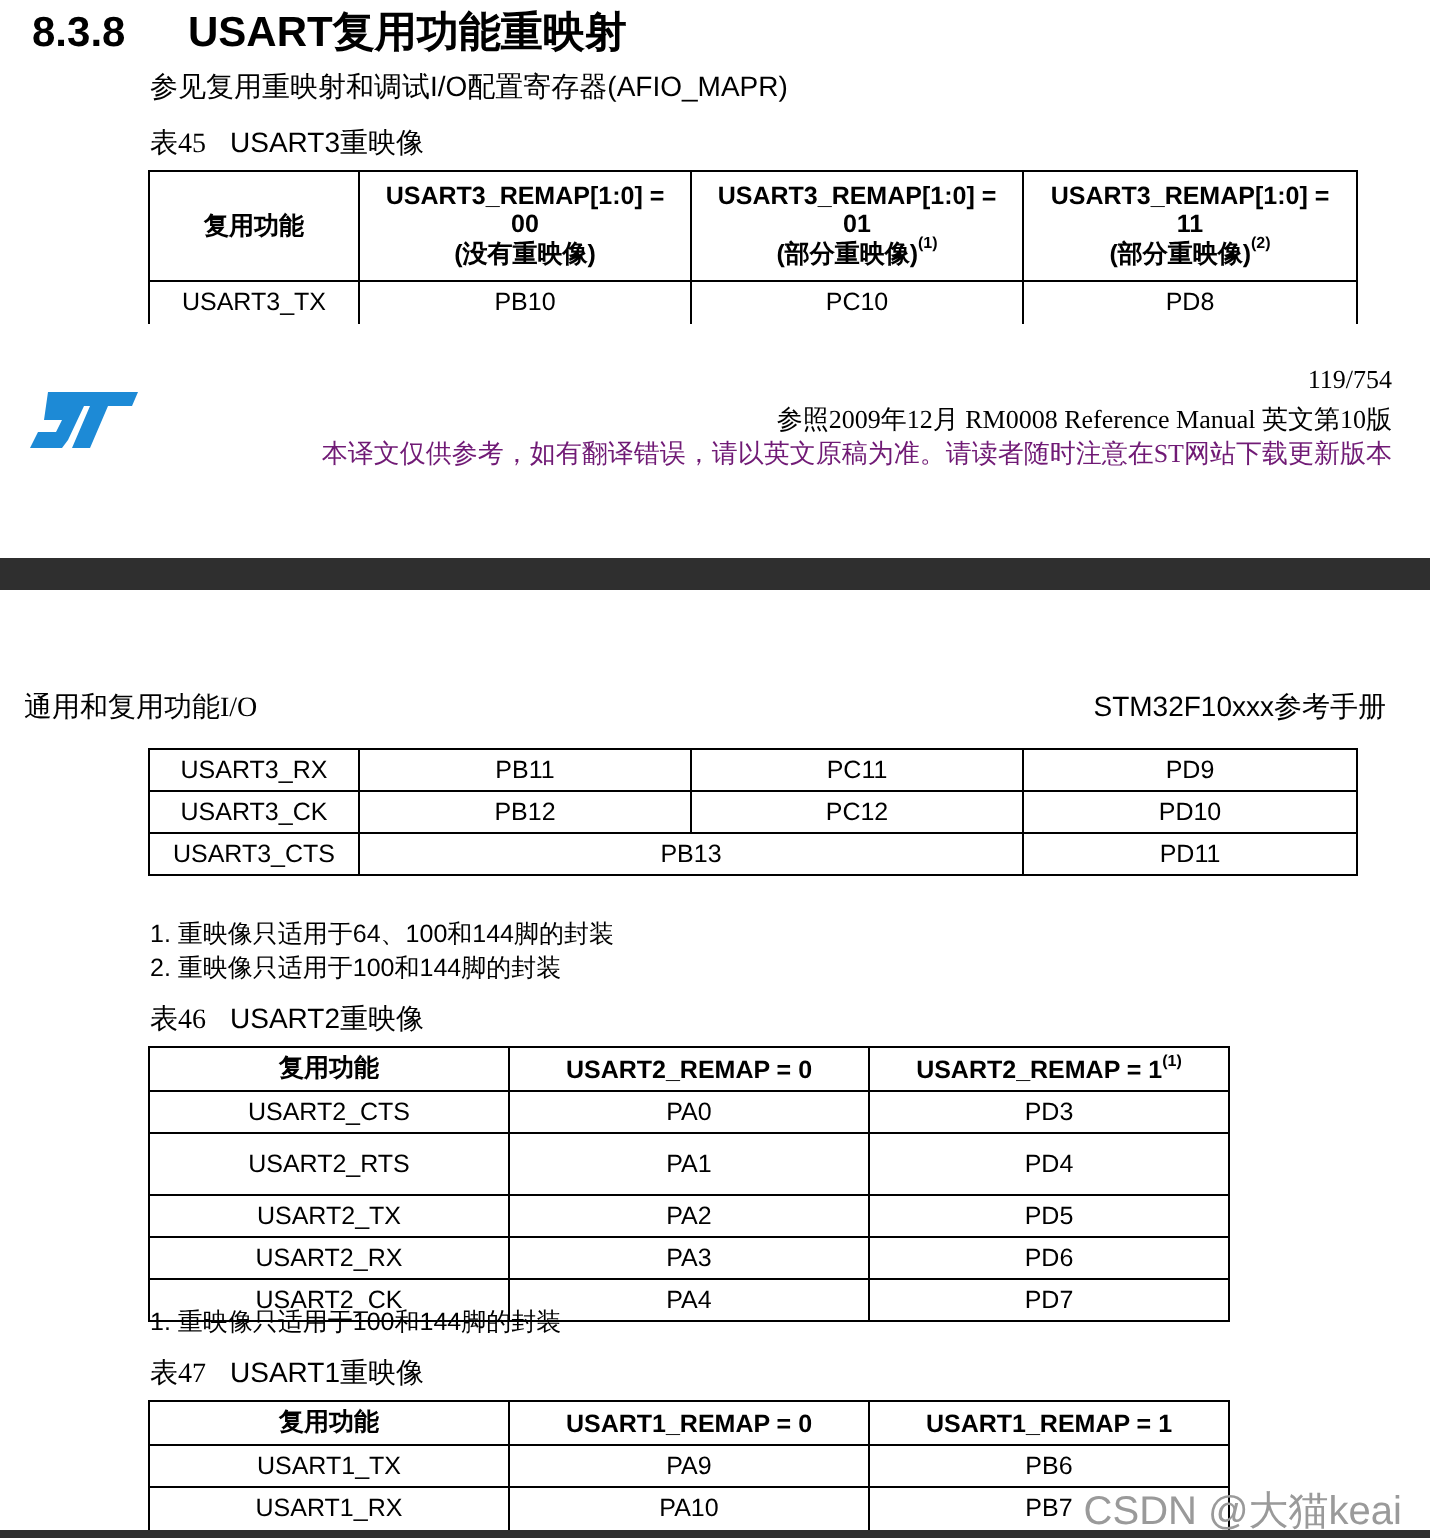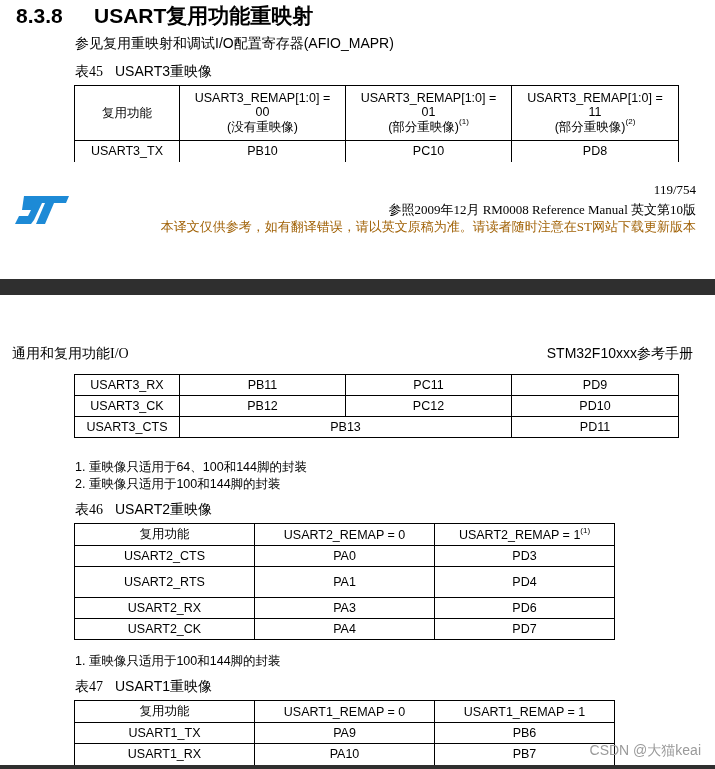--- a/index.html
+++ b/index.html
@@ -9,39 +9,39 @@
   .abs { position: absolute; }
 
   .section-heading { left: 16px; top: 2px; font-size: 21px; font-weight: bold; white-space: nowrap; }
   .section-heading .num { display: inline-block; width: 78px; }
   .intro-text { left: 75px; top: 35px; font-size: 14px; }
   .table-caption { font-size: 14px; white-space: nowrap; }
   .table-caption .tnum { margin-right: 12px; font-family: "Liberation Serif", serif; }
 
   table.remap { position: absolute; border-collapse: collapse; font-size: 12.5px; table-layout: fixed; }
   table.remap td, table.remap th { border: 1px solid #000; text-align: center; vertical-align: middle; font-weight: normal; padding: 0; }
-  table.remap th { font-weight: normal; text-align: center; }
+  table.remap th { font-weight: bold; text-align: center; }
   table.remap sup { font-size: 8px; vertical-align: top; position: relative; top: -2px; }
 
   .open-bottom td { border-bottom: none !important; }
 
   .page-footer-num { right: 19px; top: 182px; font-size: 13px; font-family: "Liberation Serif", serif; }
   .footer-ref { right: 19px; top: 201px; font-size: 13px; font-family: Liberation Serif, serif; }
-  .footer-warn { right: 19px; top: 218px; font-size: 13px; color: #a16207; font-family: "Liberation Serif", serif; }
+  .footer-warn { right: 19px; top: 218px; font-size: 13px; color: #701a75; font-family: "Liberation Serif", serif; }
 
   .st-logo { left: 14px; top: 194px; width: 56px; height: 32px; }
 
   .page-gap-bar { left: 0; top: 279px; width: 715px; height: 16px; background: #2f2f2f; }
 
   .running-header-left { left: 12px; top: 345px; font-size: 14px; font-family: "Liberation Serif", serif; }
   .running-header-right { right: 22px; top: 345px; font-size: 14px; font-family: "Liberation Sans", sans-serif; }
 
   .note { font-size: 12.5px; white-space: nowrap; }
 
-  .watermark { right: 14px; top: 742px; font-size: 14px; color: #9a9a9a; }
+  .watermark { right: 14px; top: 742px; font-size: 20px; color: #9a9a9a; }
   .bottom-bar { left: 0; top: 765px; width: 715px; height: 4px; background: #2f2f2f; }
 </style>
 </head>
 <body>
 
 <div class="abs section-heading">
   <span class="num">8.3.8</span><span>USART复用功能重映射</span>
 </div>
 
 <div class="abs intro-text">参见复用重映射和调试I/O配置寄存器(AFIO_MAPR)</div>
@@ -149,20 +149,25 @@
     <td>USART2_CTS</td>
     <td>PA0</td>
     <td>PD3</td>
   </tr>
   <tr style="height:31px;">
     <td>USART2_RTS</td>
     <td>PA1</td>
     <td>PD4</td>
   </tr>
   <tr style="height:21px;">
+    <td>USART2_TX</td>
+    <td>PA2</td>
+    <td>PD5</td>
+  </tr>
+  <tr style="height:21px;">
     <td>USART2_RX</td>
     <td>PA3</td>
     <td>PD6</td>
   </tr>
   <tr style="height:21px;margin-top:28px;">
     <td>USART2_CK</td>
     <td>PA4</td>
     <td>PD7</td>
   </tr>
 </tbody>

